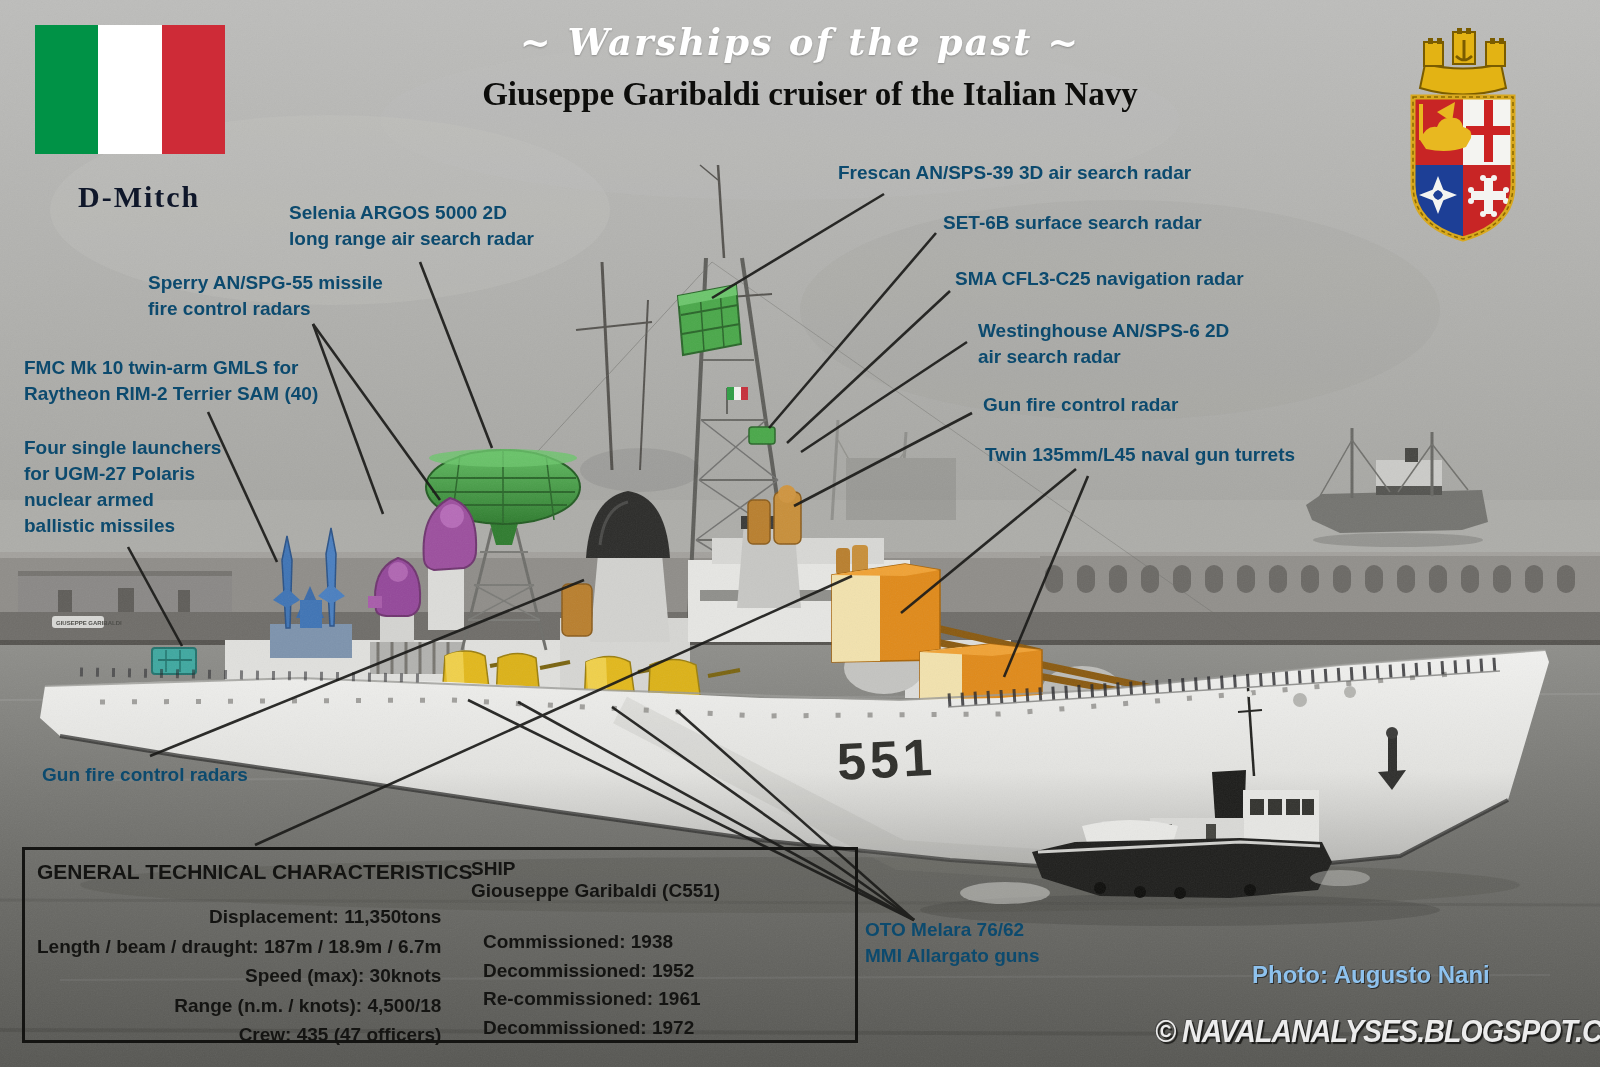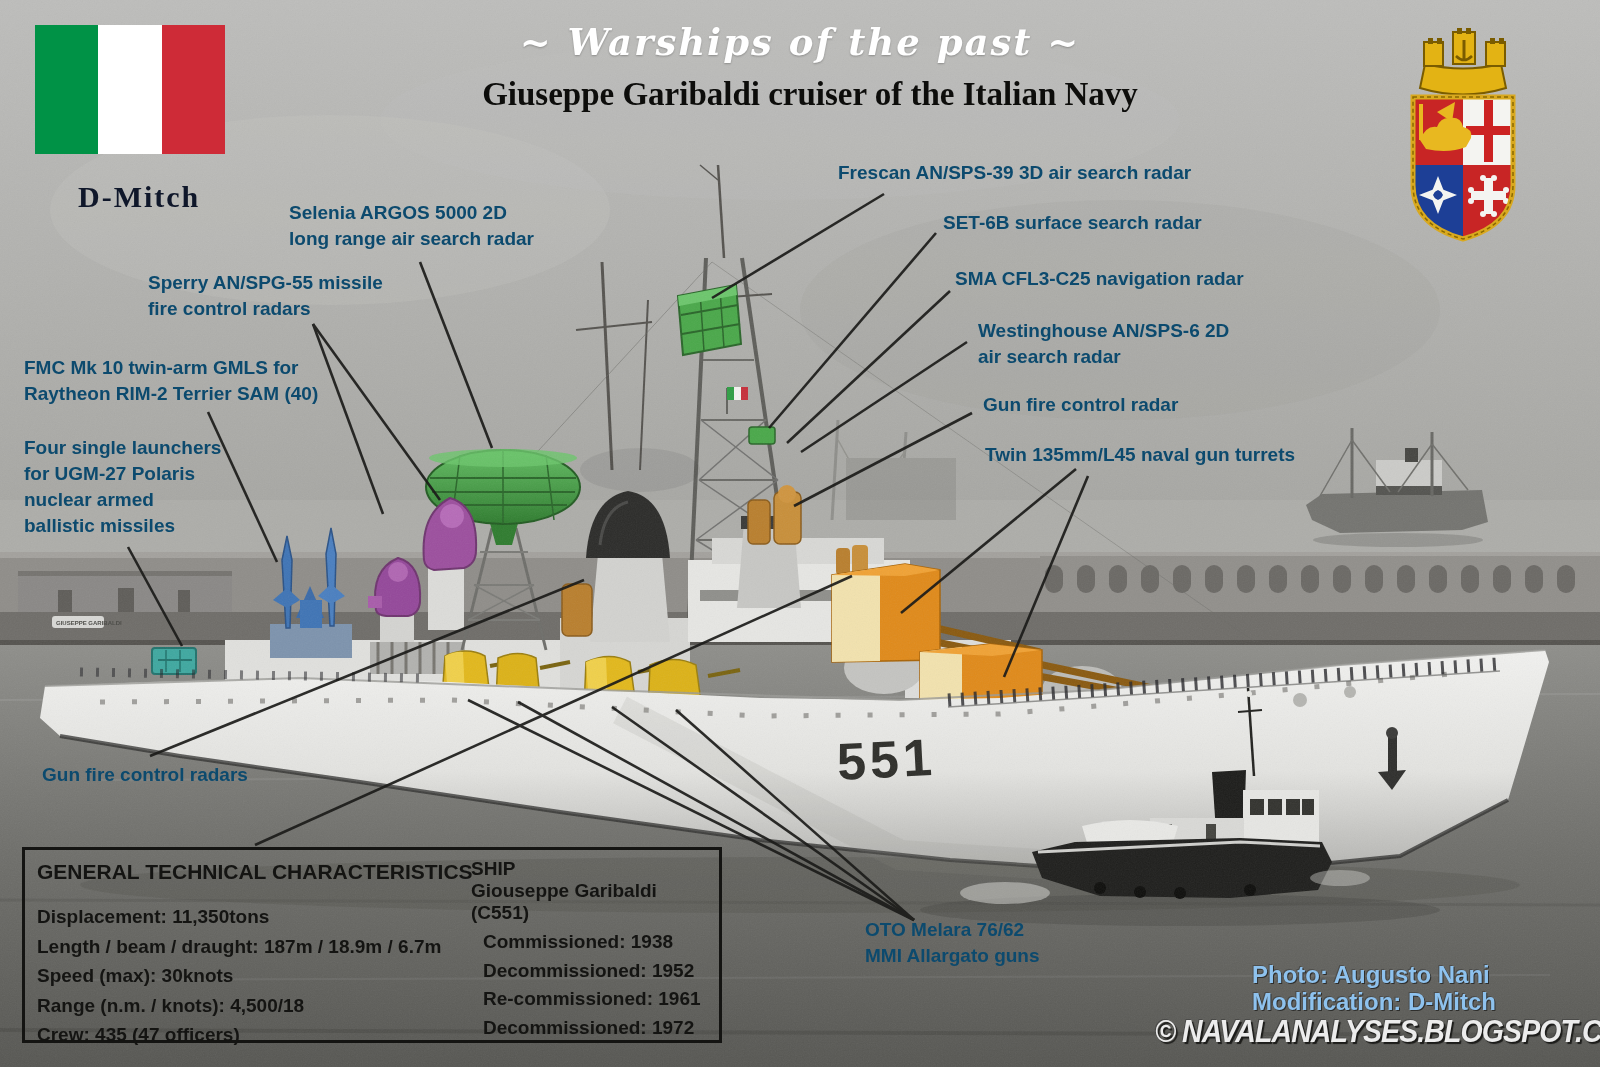--- a/index.html
+++ b/index.html
@@ -13,25 +13,25 @@
     text-shadow:0 1px 2px rgba(0,0,0,.25);}
   .main-title{left:810px;top:76px;transform:translateX(-50%);
     font-family:"Liberation Serif",serif;font-weight:bold;font-size:33px;
     color:#0d0d0b;white-space:nowrap;}
   .watermark{left:78px;top:180px;font-family:"Liberation Serif",serif;
     font-weight:bold;font-size:30px;color:#0f172a;letter-spacing:2px;}
   .flag{left:35px;top:25px;width:190px;height:129px;display:flex;z-index:4;}
   .flag div{flex:1;height:100%;}
   .label{position:absolute;z-index:6;font-weight:bold;font-size:19px;
     line-height:26px;color:#0c4a6e;white-space:pre-line;}
-  .techbox{left:22px;top:847px;width:700px;height:196px;border:3px solid #141412;
+  .techbox{left:22px;top:847px;width:836px;height:196px;border:3px solid #141412;
     box-sizing:border-box;z-index:6;color:#141412;}
   .tb-head{position:absolute;left:12px;top:10px;font-weight:bold;font-size:21px;}
   .tb-specs{position:absolute;left:12px;top:56px;font-weight:bold;font-size:19px;}
-  .tb-specs div{margin-bottom:7.5px;}
+  .tb-specs div{margin-bottom:7.5px;text-align:right;}
   .tb-ship{position:absolute;left:446px;top:8px;font-weight:bold;font-size:19px;}
   .tb-dates{position:absolute;left:446px;top:81px;font-weight:bold;font-size:19px;}
   .tb-dates div{margin-bottom:6.5px;margin-left:12px;}
   .credit{position:absolute;z-index:6;font-weight:bold;font-size:24px;color:#8ec2ee;
     text-shadow:1px 1px 0 #2e2e2c, -1px -1px 0 rgba(40,40,40,.4);white-space:nowrap;}
   .credit.photo{left:1252px;top:961px;}
   .credit.mod{left:1252px;top:988px;}
   .blogline{position:absolute;left:1155px;top:1014px;z-index:6;font-weight:bold;
     font-style:italic;font-size:31px;letter-spacing:-1px;color:#ececec;white-space:nowrap;
     text-shadow:2px 2px 1px #1c1c1a,-1px -1px 0 #4a4a48;transform:scaleX(.92);
@@ -466,16 +466,15 @@
   </div>
   <div class="tb-dates">
     <div>Commissioned: 1938</div>
     <div>Decommissioned: 1952</div>
     <div>Re-commissioned: 1961</div>
     <div>Decommissioned: 1972</div>
   </div>
 </div>
 
 <div class="credit photo">Photo: Augusto Nani</div>
-<div class="credit mod">Modification: D-Mitch</div>
 <div class="blogline">© NAVALANALYSES.BLOGSPOT.COM</div>
 
 </div>
 
 </body></html>

